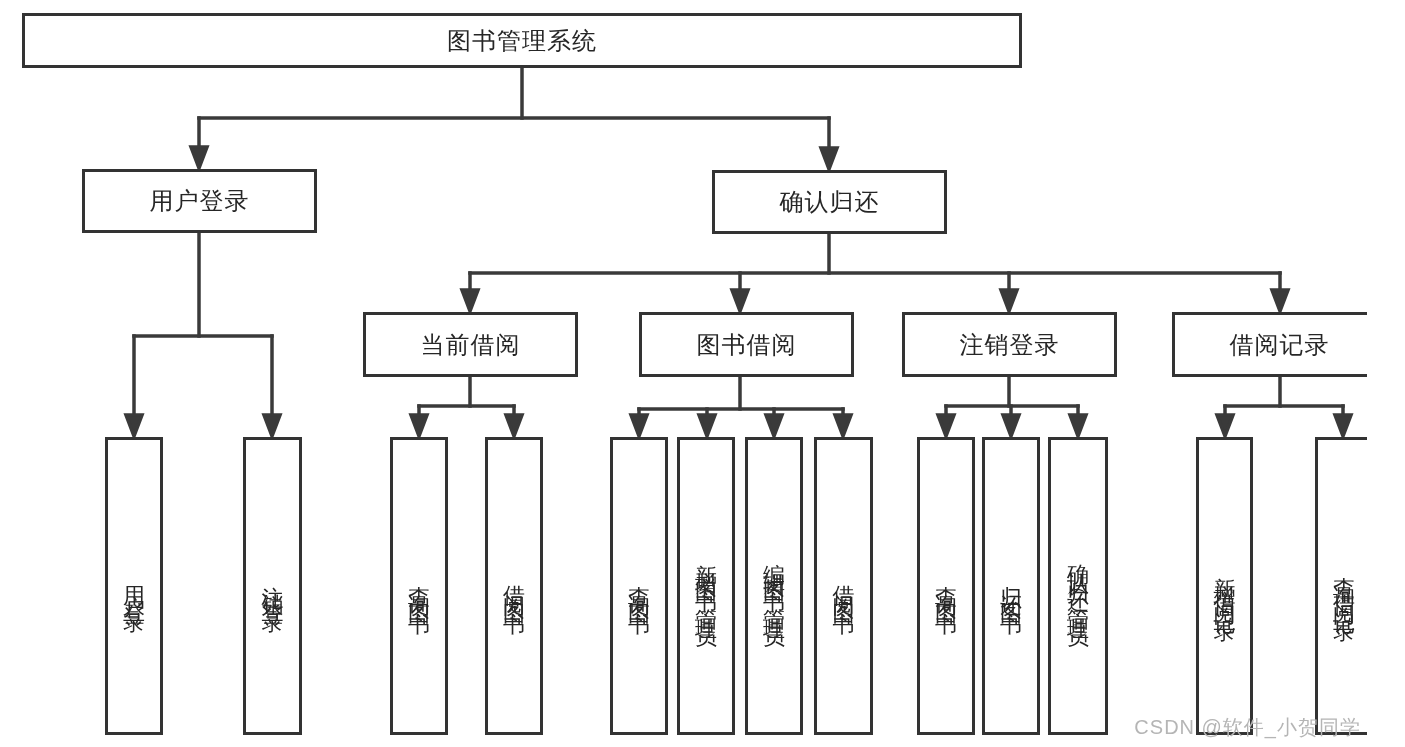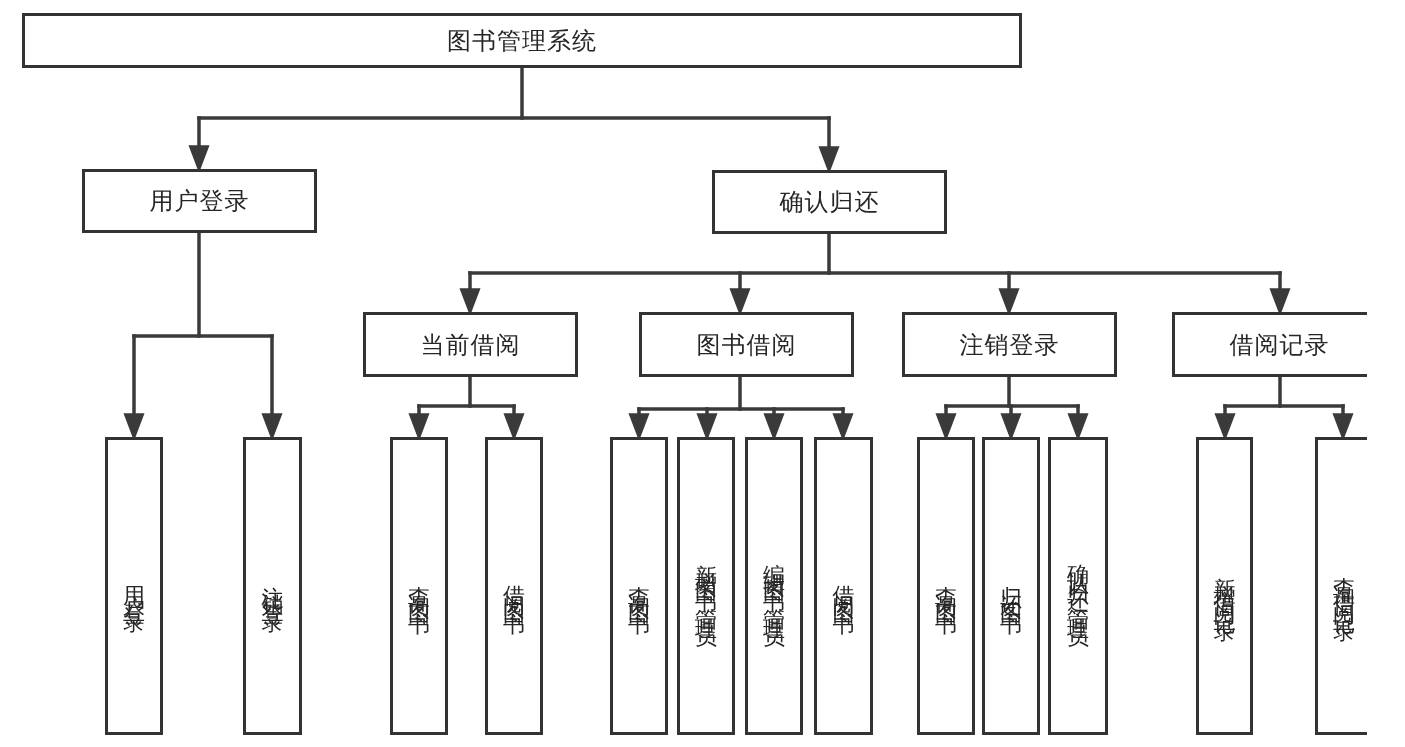--- a/index.html
+++ b/index.html
@@ -180,14 +180,15 @@
     <span class="label">确认归还（管理员）</span>
   </div>
 
   <div class="box vert" style="left:1196px; top:437px; width:57px; height:298px;">
     <span class="label">新增借阅记录</span>
   </div>
   <div class="box vert" style="left:1315px; top:437px; width:58px; height:298px;">
     <span class="label">查询借阅记录</span>
   </div>
 
+  <div id="watermark">CSDN @软件_小贺同学</div>
 
 </div>
 
 </body></html>

